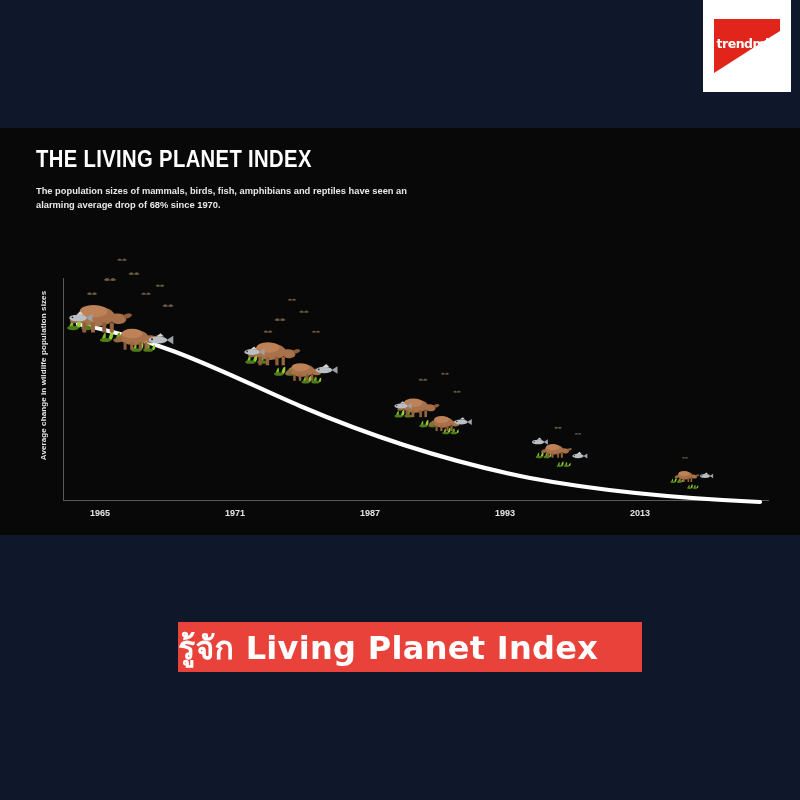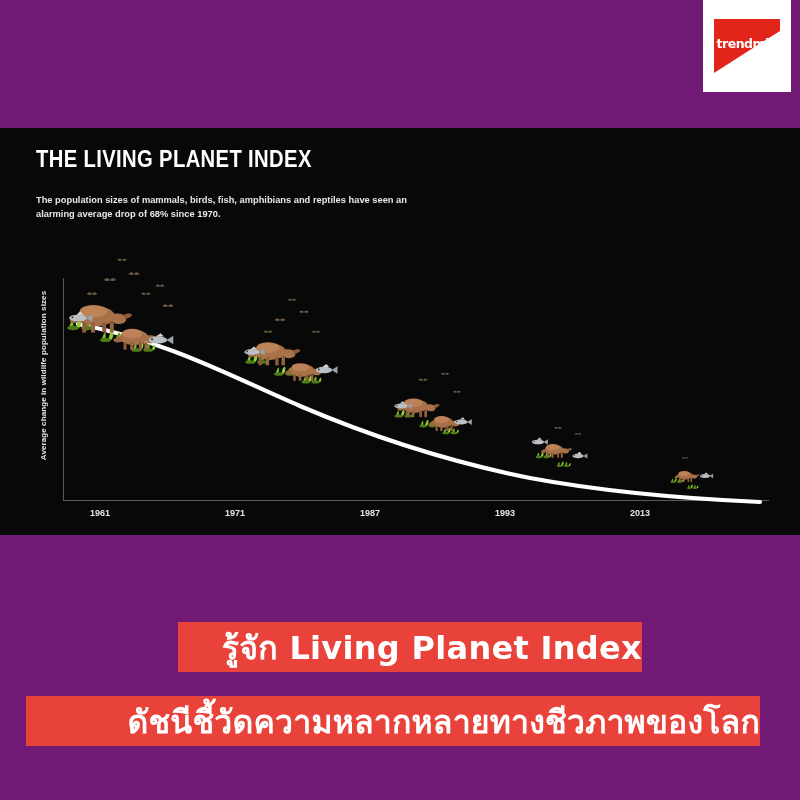--- a/index.html
+++ b/index.html
@@ -3,21 +3,21 @@
 <meta charset="utf-8">
 <title>The Living Planet Index</title>
 <style>
   * { margin:0; padding:0; box-sizing:border-box; }
   html, body {
     width:800px; height:800px; overflow:hidden;
     background:#000000;
     font-family:"Liberation Sans", sans-serif;
     -webkit-font-smoothing:antialiased;
   }
-  #page { position:relative; width:800px; height:800px; background:#701a75; }
+  #page { position:relative; width:800px; height:800px; background:#0f172a; }
 
   
   .logo-box {
     position:absolute; left:703px; top:0px; width:88px; height:92px;
     background:#ffffff; display:flex; align-items:center; justify-content:center;
   }
   .logo-mark {
     position:relative; width:66px; height:54px; overflow:hidden;
   }
   .logo-tri {
@@ -43,21 +43,21 @@
     padding-left:16px;
   }
   .panel-title {
     position:absolute; left:36px; top:20px;
     color:#ffffff; font-size:23px; font-weight:bold;
     letter-spacing:0.4px; line-height:1;
     font-family:"Liberation Sans Narrow","Liberation Sans", sans-serif;
     transform:scaleX(0.88); transform-origin:left center;
   }
   .panel-sub {
-    position:absolute; left:36px; top:65px; width:395px;
+    position:absolute; left:36px; top:56px; width:395px;
     color:#e8e8e8; font-size:9.3px; font-weight:bold; line-height:1.55;
   }
 
   
   .chart-area { position:absolute; left:0; top:0; width:800px; height:407px; }
   .y-axis-label {
     position:absolute; left:-57px; top:243px;
     width:200px; text-align:center;
     color:#e6e6e6; font-size:8px; font-weight:bold;
     transform:rotate(-90deg); transform-origin:center center;
@@ -73,21 +73,21 @@
   }
   .x-tick {
     position:absolute; top:380px; color:#e6e6e6; font-size:9px; font-weight:bold;
     transform:translateX(-50%); white-space:nowrap;
   }
   .plot-svg { position:absolute; left:0; top:0; width:800px; height:407px; }
 
   
   .banner {
     position:absolute; background:#e8423a;
-    display:flex; align-items:center; justify-content:flex-end;
+    display:flex; align-items:center; justify-content:flex-start;
     color:#ffffff; font-weight:bold; white-space:nowrap;
     font-family:"DejaVu Sans","Liberation Sans", sans-serif;
   }
   .banner-1 {
     left:178px; top:622px; width:464px; height:50px; font-size:32px;
     letter-spacing:0.3px;
   }
   .banner-2 {
     left:26px; top:696px; width:734px; height:50px; font-size:32px;
     letter-spacing:0.2px;
@@ -110,21 +110,21 @@
 
     <div class="panel-title">THE LIVING PLANET INDEX</div>
     <div class="panel-sub">The population sizes of mammals, birds, fish, amphibians and reptiles have seen an alarming average drop of 68% since 1970.</div>
 
     <div class="chart-area">
 
       <div class="y-axis-label">Average change in wildlife population sizes</div>
       <div class="axis-line-y"></div>
       <div class="axis-line-x"></div>
 
-      <div class="x-tick" style="left:100px">1961</div>
+      <div class="x-tick" style="left:100px">1965</div>
       <div class="x-tick" style="left:235px">1971</div>
       <div class="x-tick" style="left:370px">1987</div>
       <div class="x-tick" style="left:505px">1993</div>
       <div class="x-tick" style="left:640px">2013</div>
 
       <svg class="plot-svg" viewBox="0 0 800 407">
         <defs>
           <g id="mammal-glyph">
             <ellipse cx="0" cy="-7" rx="15" ry="8" fill="#a9714a"></ellipse>
             <ellipse cx="-2" cy="-11" rx="11" ry="5" fill="#bd8257"></ellipse>
@@ -316,17 +316,14 @@
             </g>
         </g>
       </svg>
 
     </div>
   </div>
 
   <div class="banner banner-1">
     <span>รู้จัก Living Planet Index</span>
   </div>
-  <div class="banner banner-2">
-    <span>ดัชนีชี้วัดความหลากหลายทางชีวภาพของโลก</span>
-  </div>
 
 </div>
 
 </body></html>

